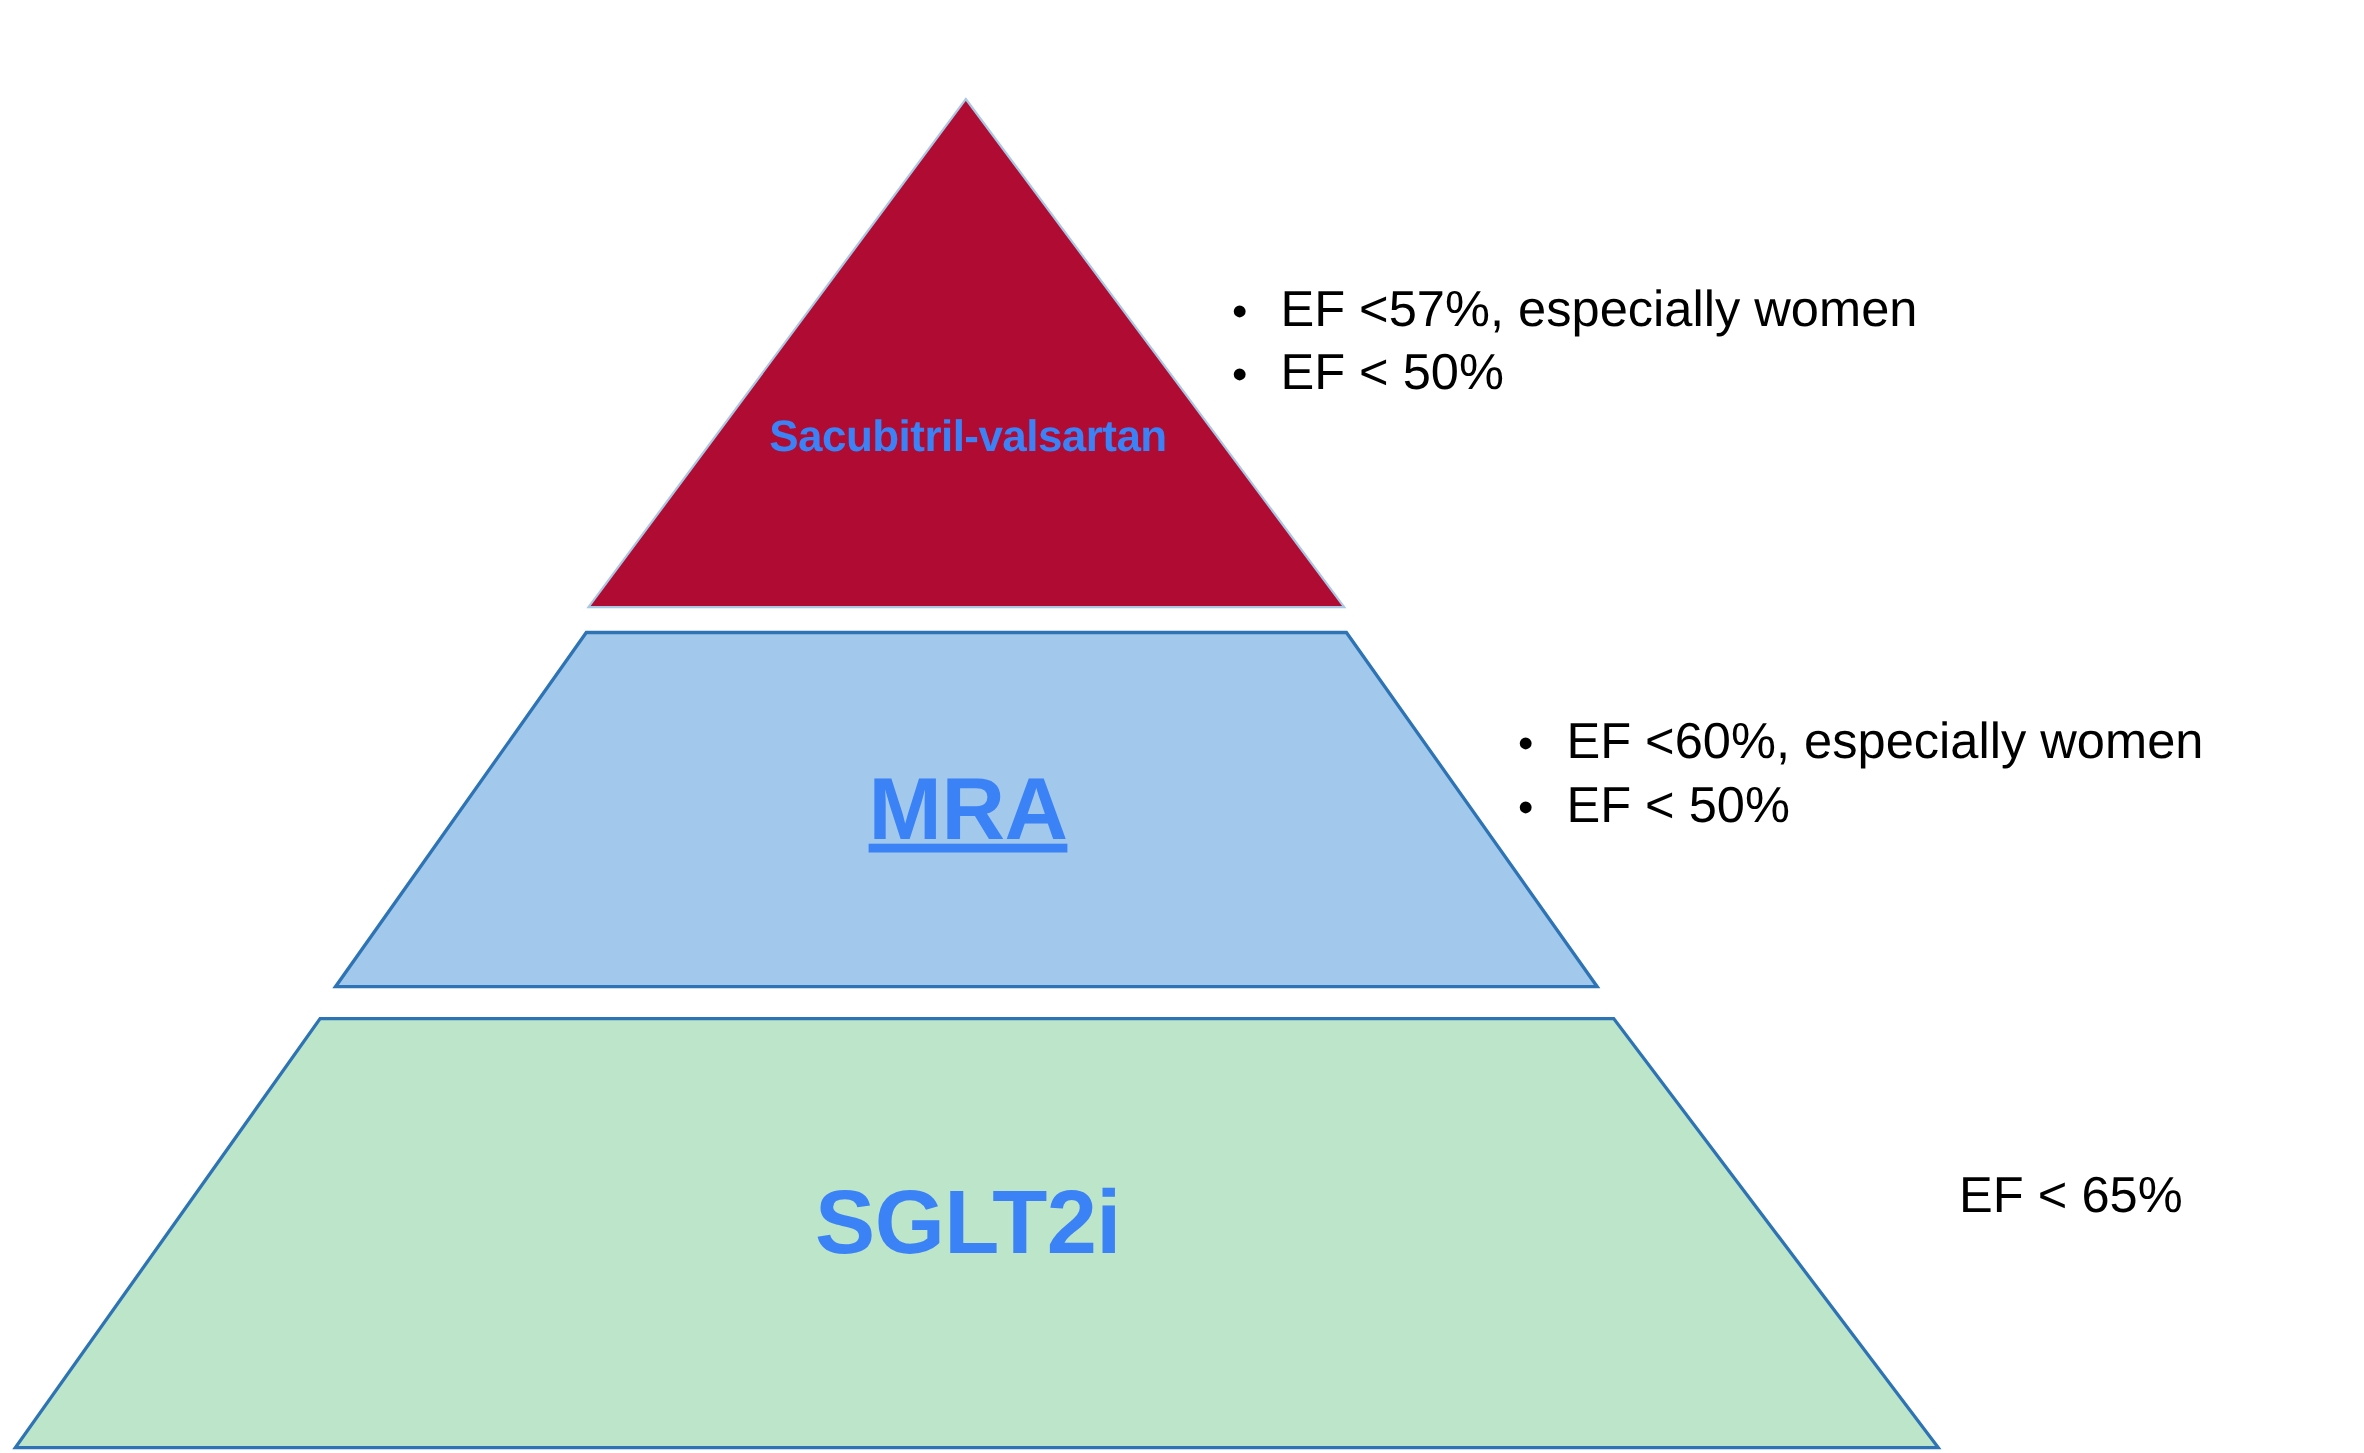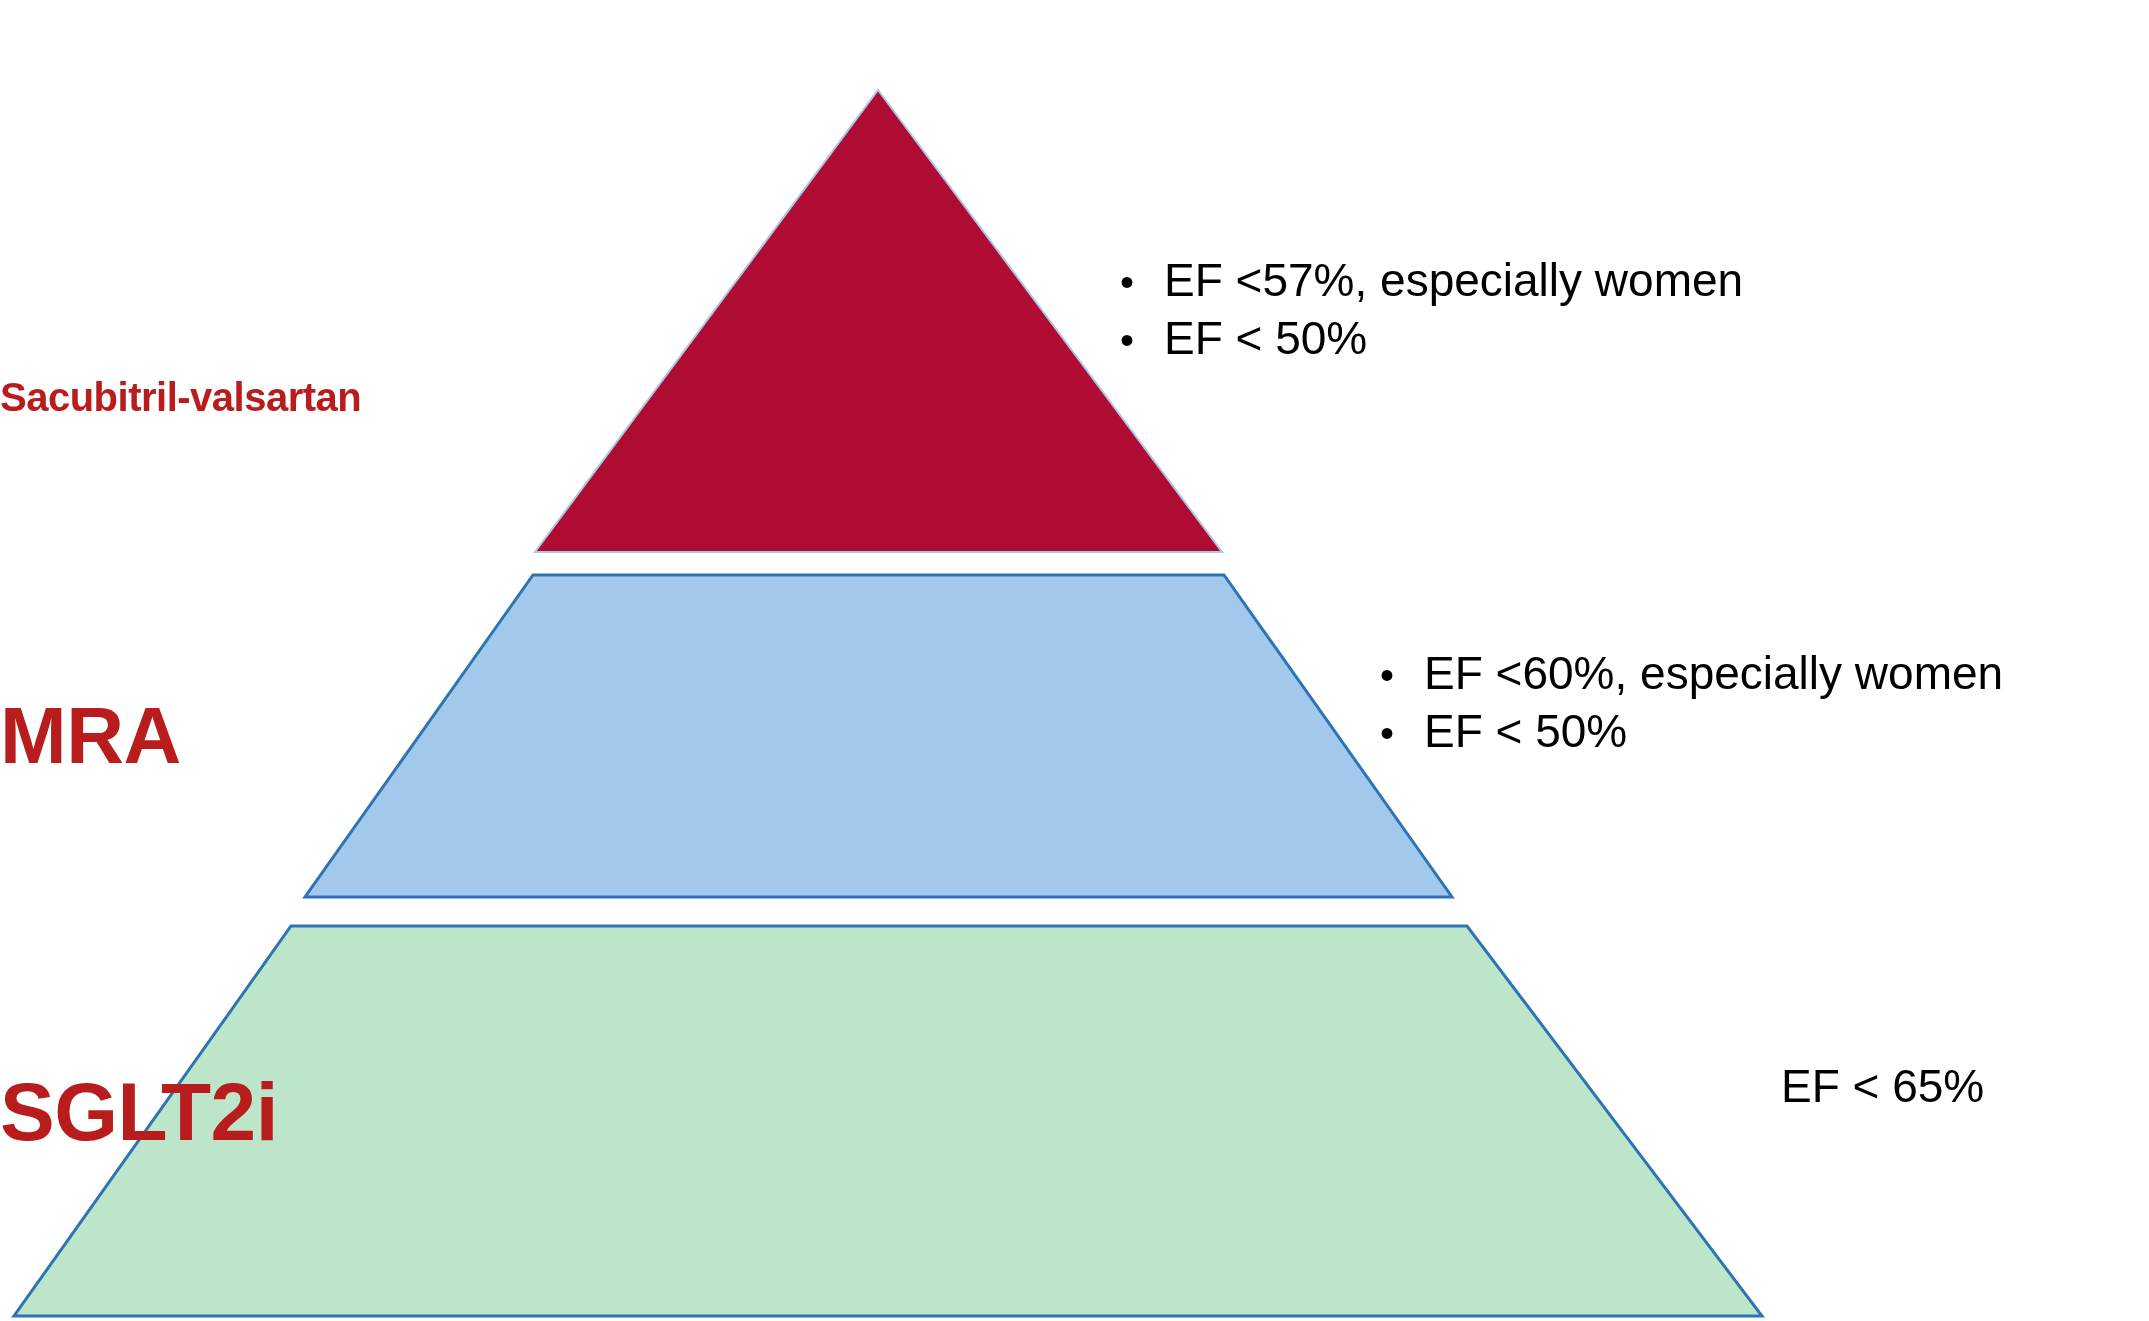--- a/index.html
+++ b/index.html
@@ -24,36 +24,38 @@
     position: absolute;
     left: 0;
     top: 0;
     width: 2149px;
     height: 1321px;
   }
 
   
   .tier-label {
     position: absolute;
-    color: #b91c1c;
+    color: #3b82f6;
     font-weight: bold;
     white-space: nowrap;
+    text-align: center;
     letter-spacing: -0.5px;
   }
   #label-sacubitril {
     left: 0;
     top: 375px;
     width: 1760px;
     font-size: 40px;
   }
   #label-mra {
     left: 0;
     top: 690px;
     width: 1760px;
     font-size: 80px;
+    text-decoration: underline;
   }
   #label-sglt2i {
     left: 0;
     top: 1065px;
     width: 1760px;
     font-size: 82px;
   }
 
   
   #heading-patients-with {

